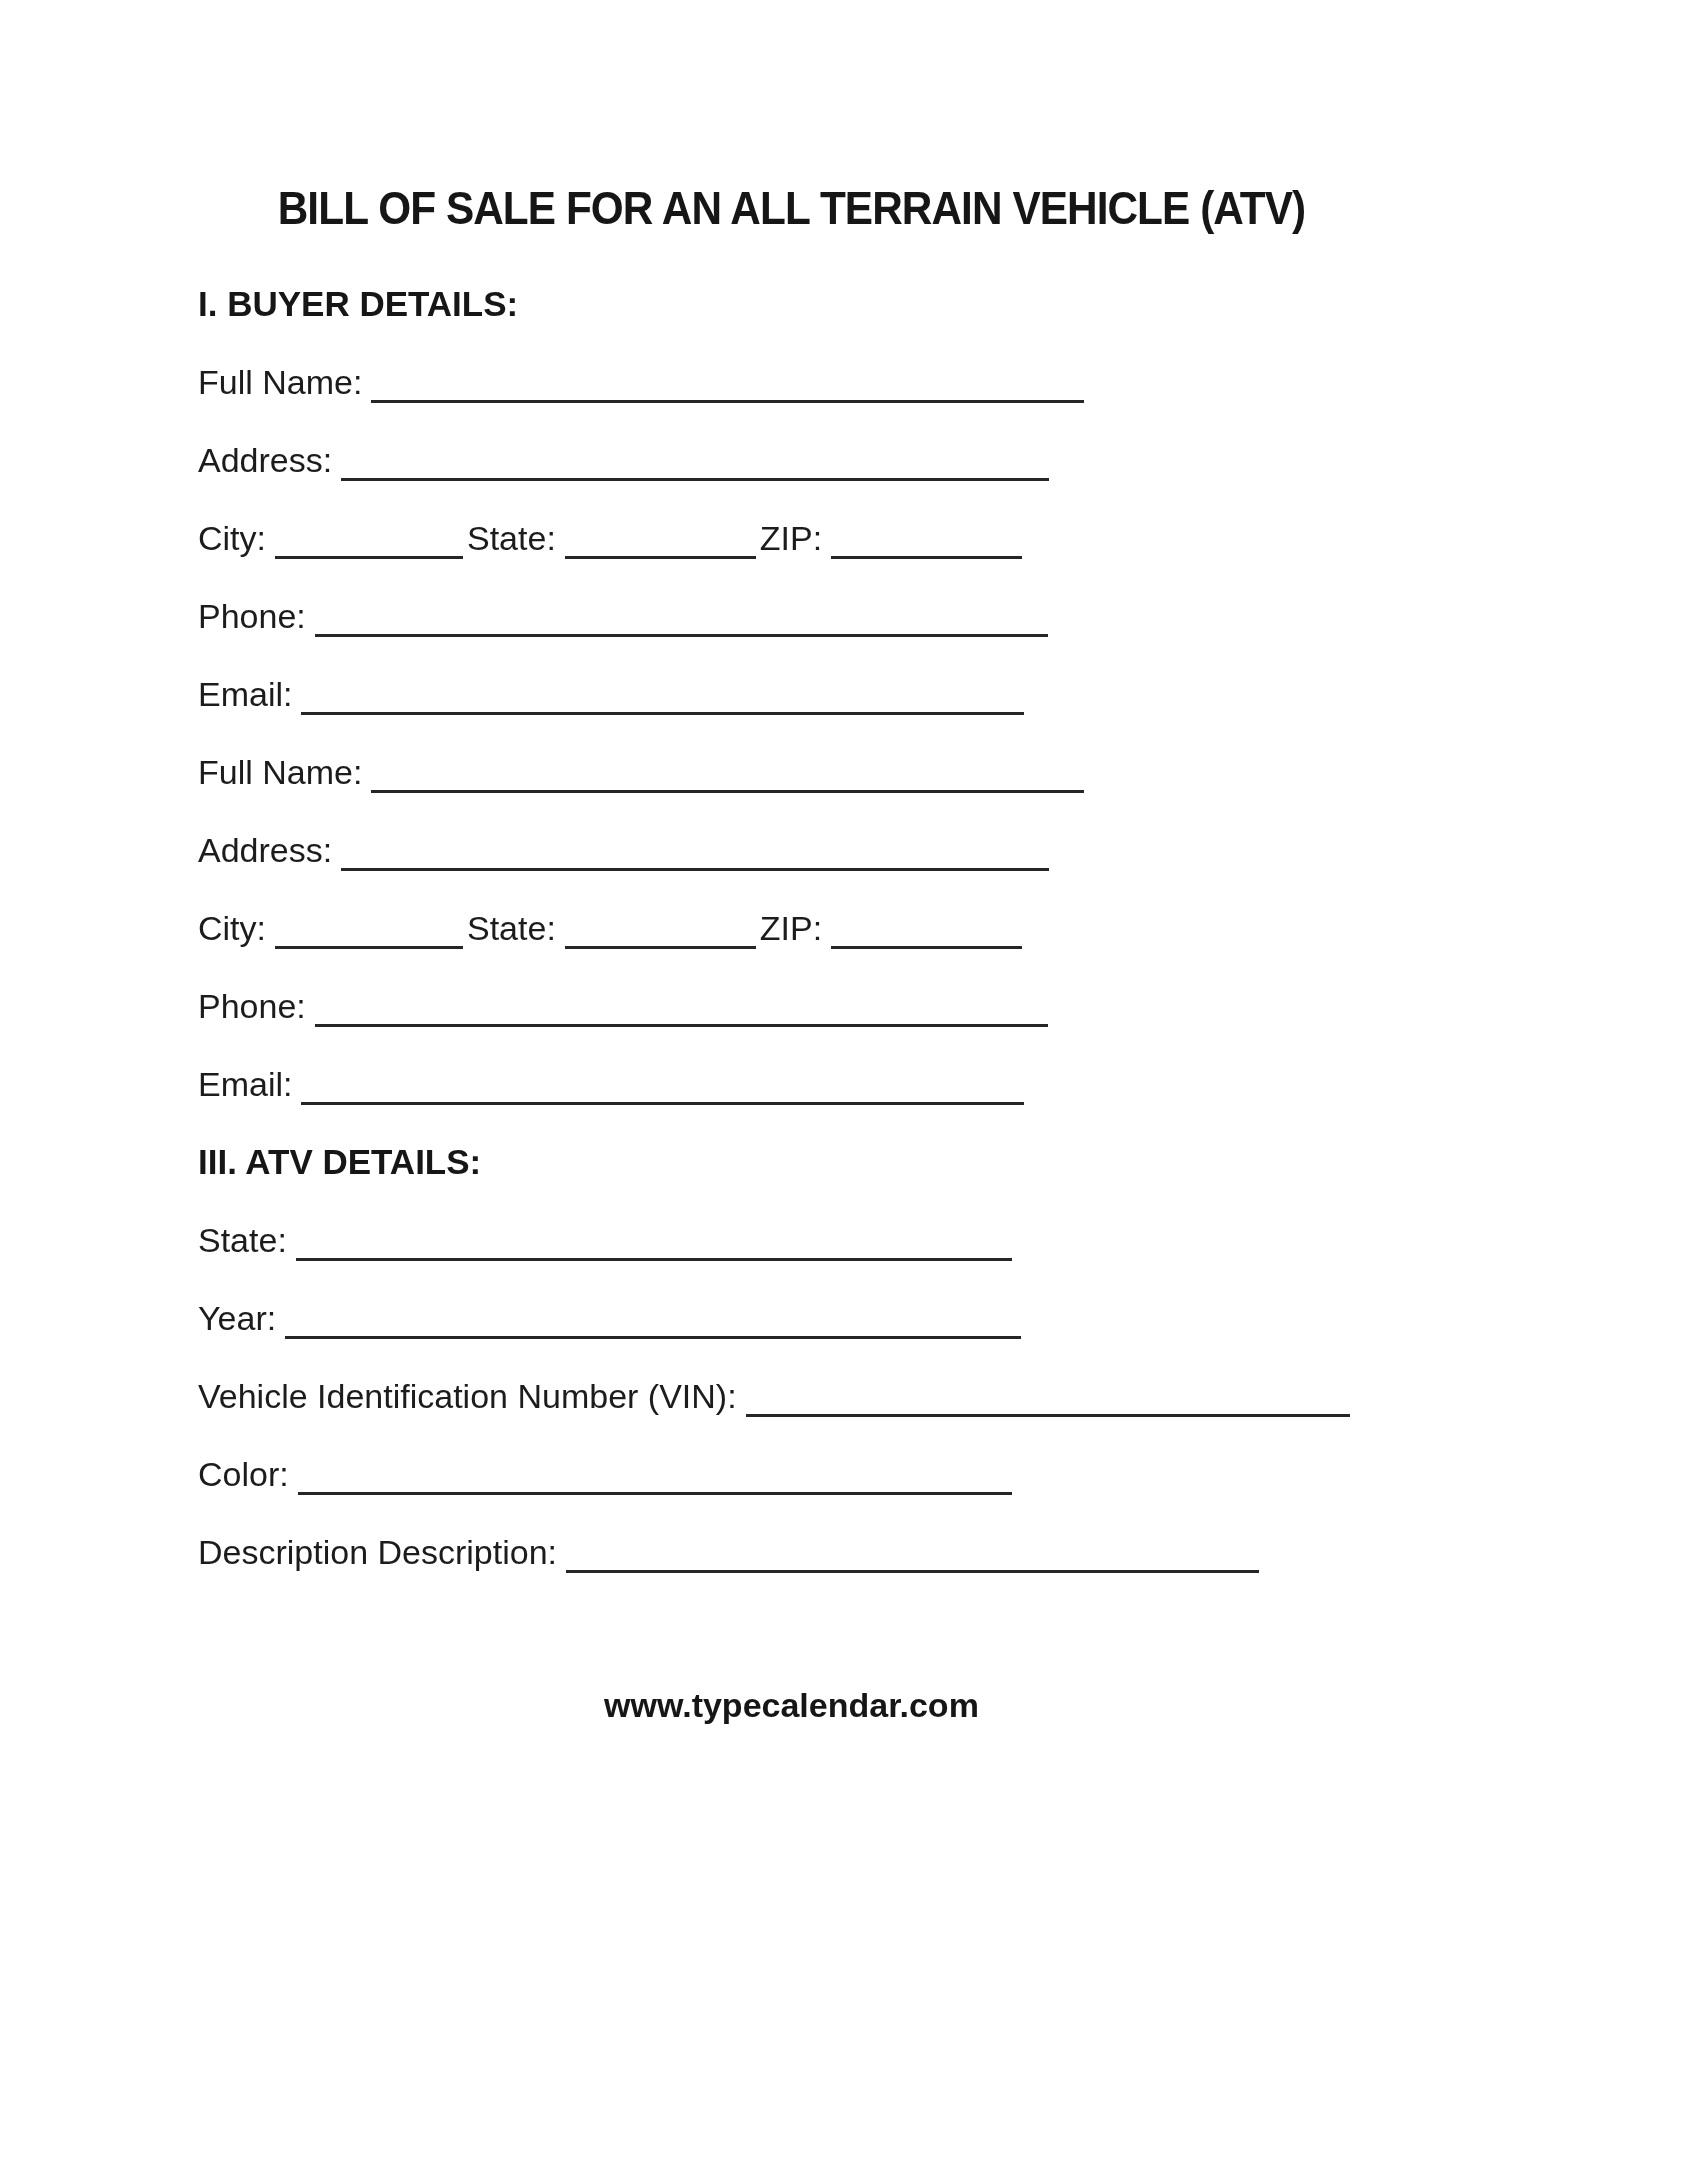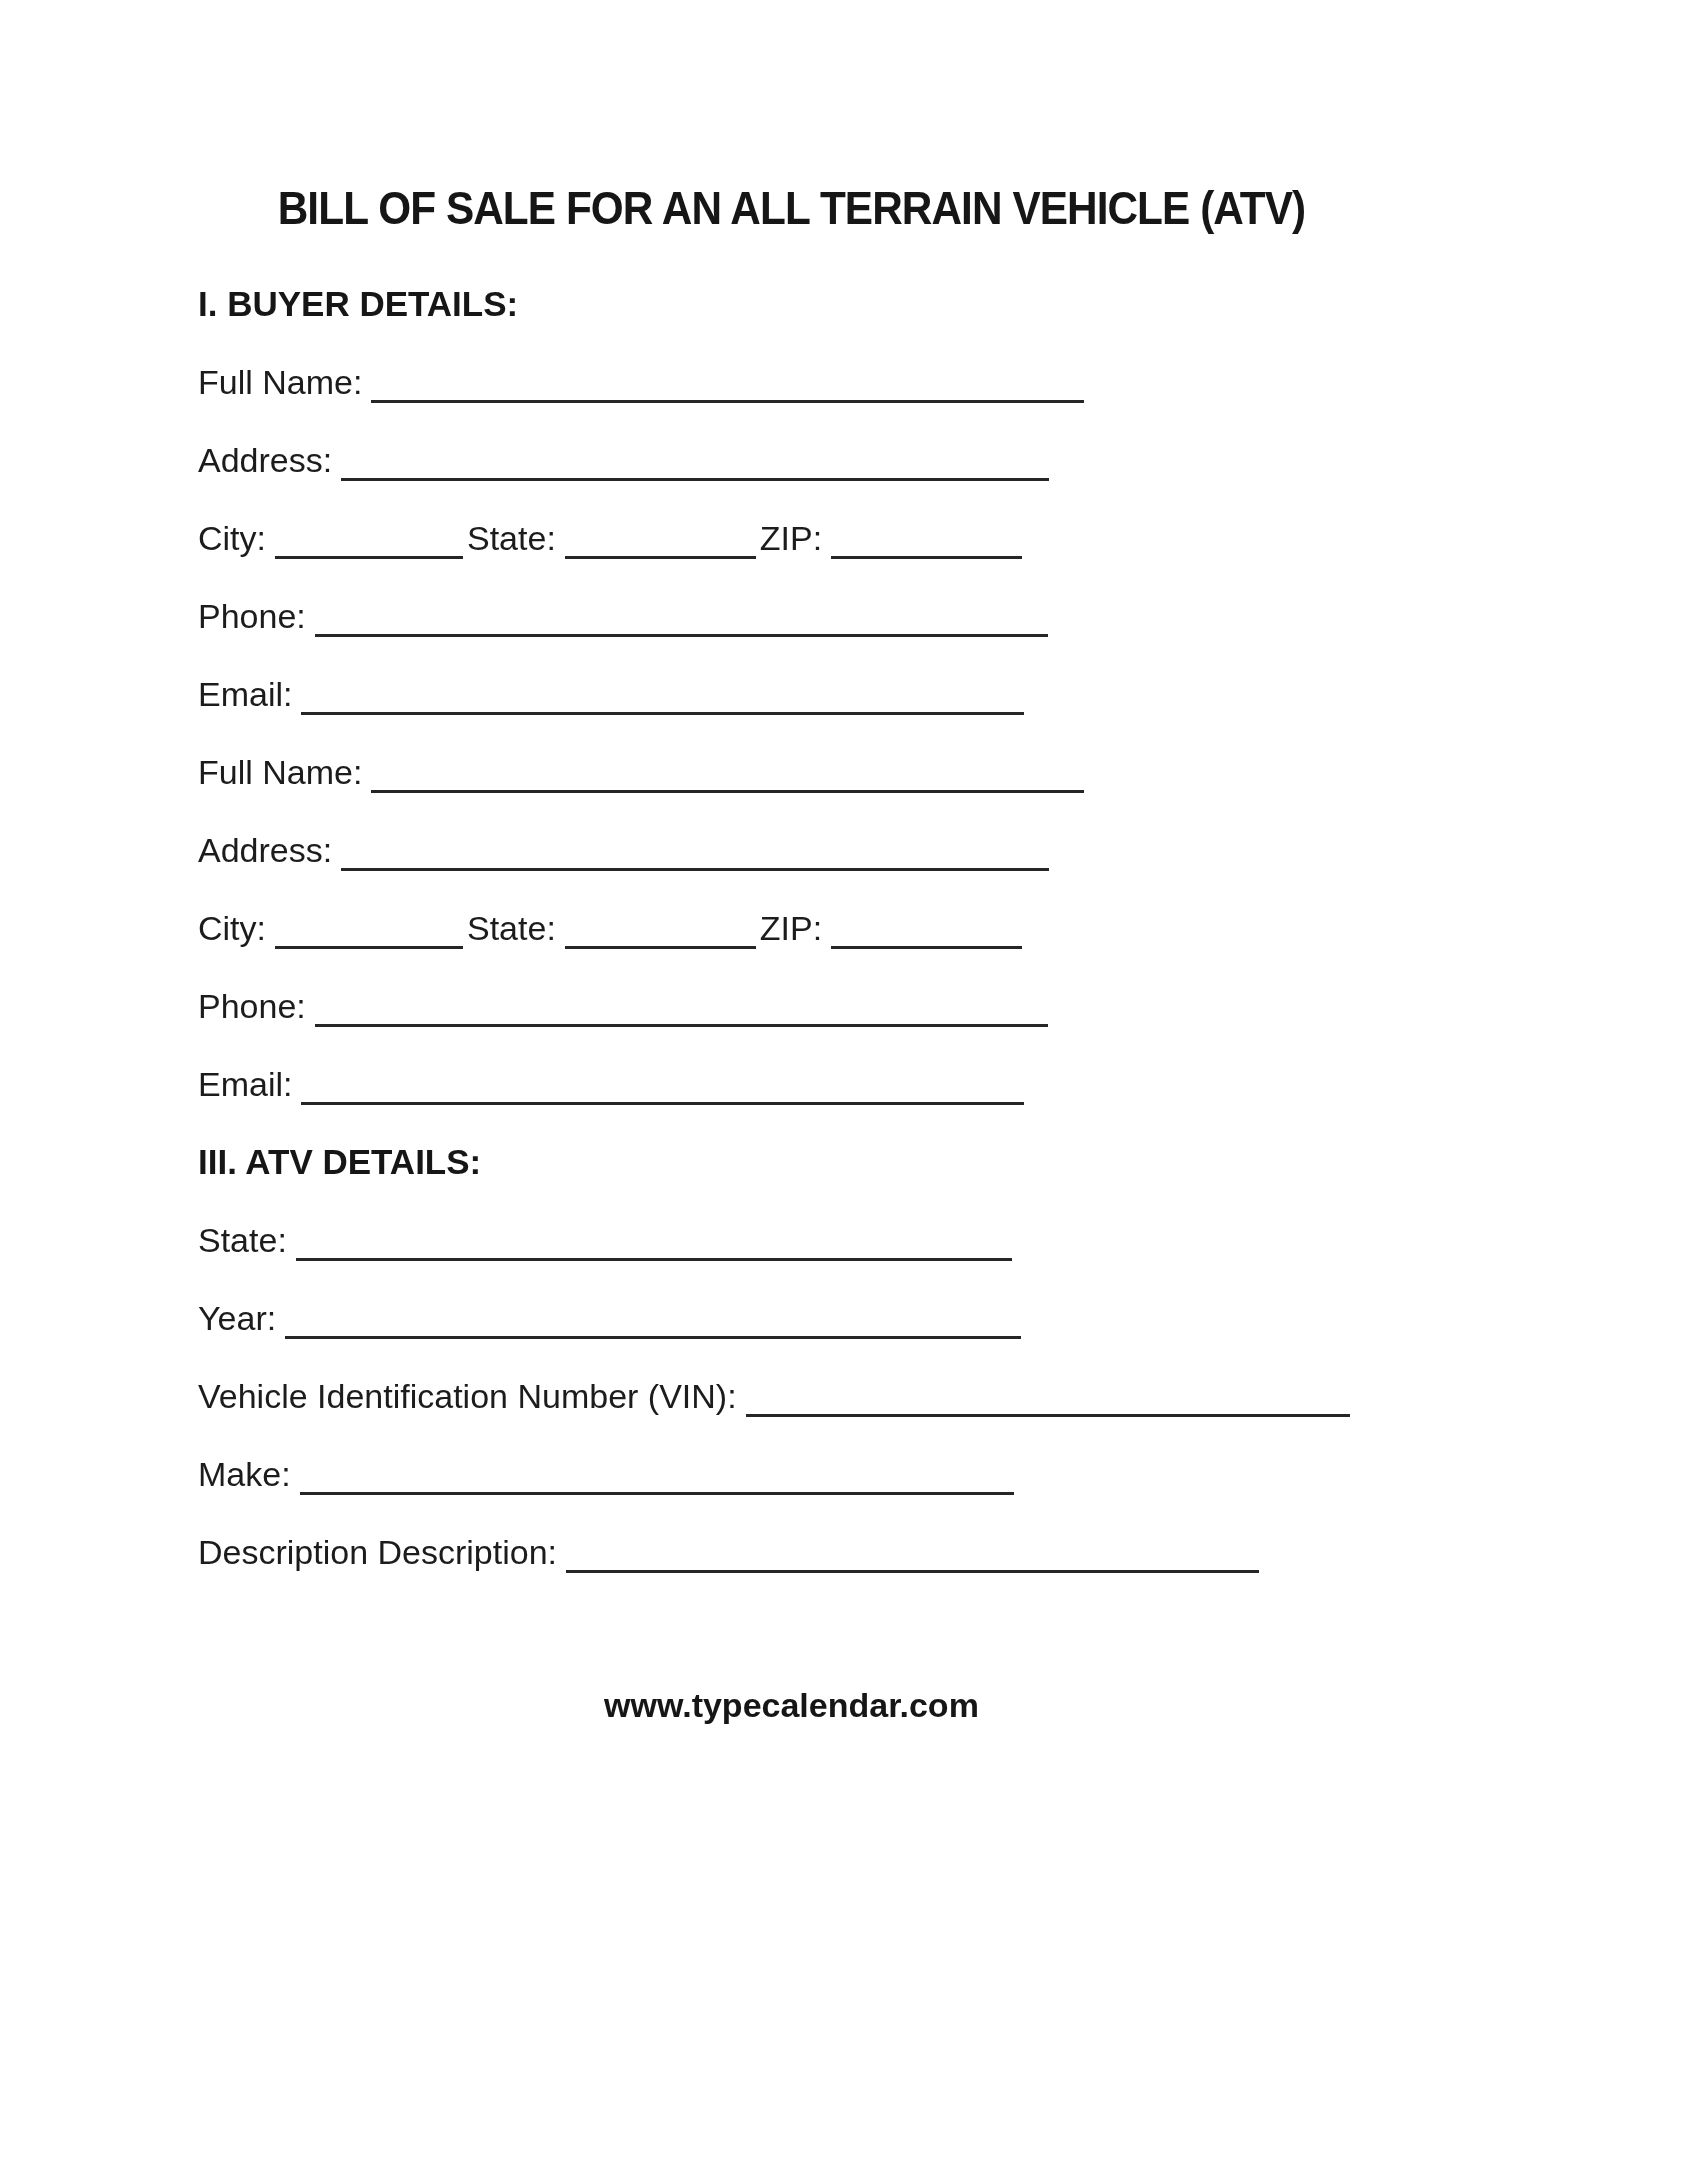--- a/index.html
+++ b/index.html
@@ -118,21 +118,21 @@
 
   <div class="row">
     <span class="label">Year:</span><span class="blank" style="width:736px"></span>
   </div>
 
   <div class="row">
     <span class="label">Vehicle Identification Number (VIN):</span><span class="blank" style="width:604px"></span>
   </div>
 
   <div class="row">
-    <span class="label">Make:</span><span class="blank" style="width:714px"></span>
+    <span class="label">Color:</span><span class="blank" style="width:714px"></span>
   </div>
 
   <div class="row">
     <span class="label">Description Description:</span><span class="blank" style="width:693px"></span>
   </div>
 
   <div class="footer">www.typecalendar.com</div>
 
 </div>
 

